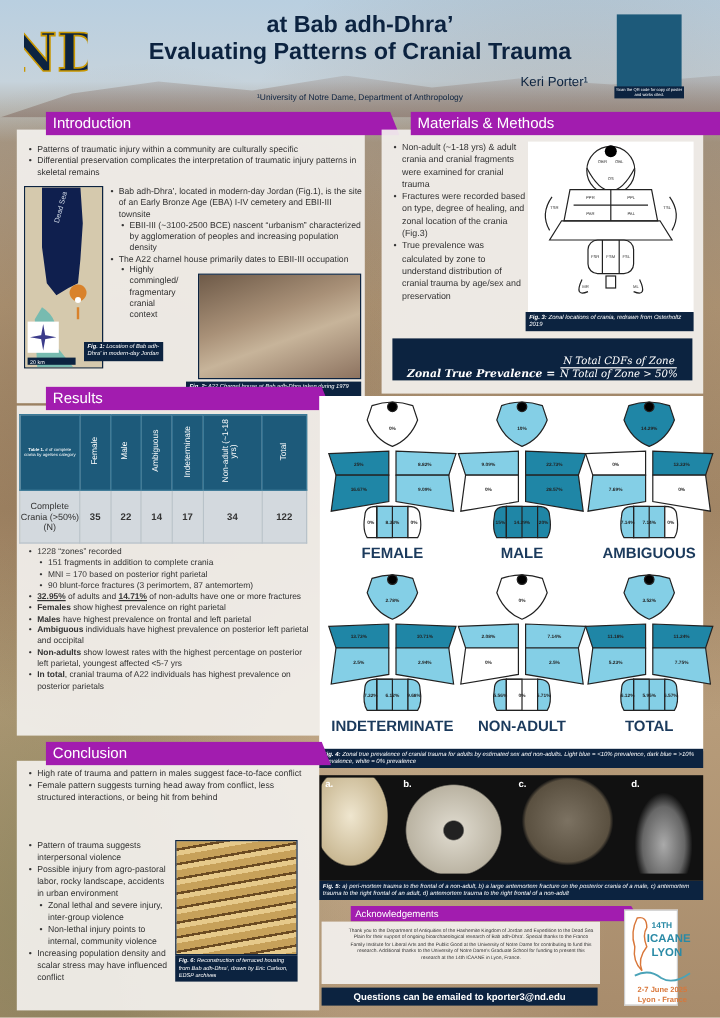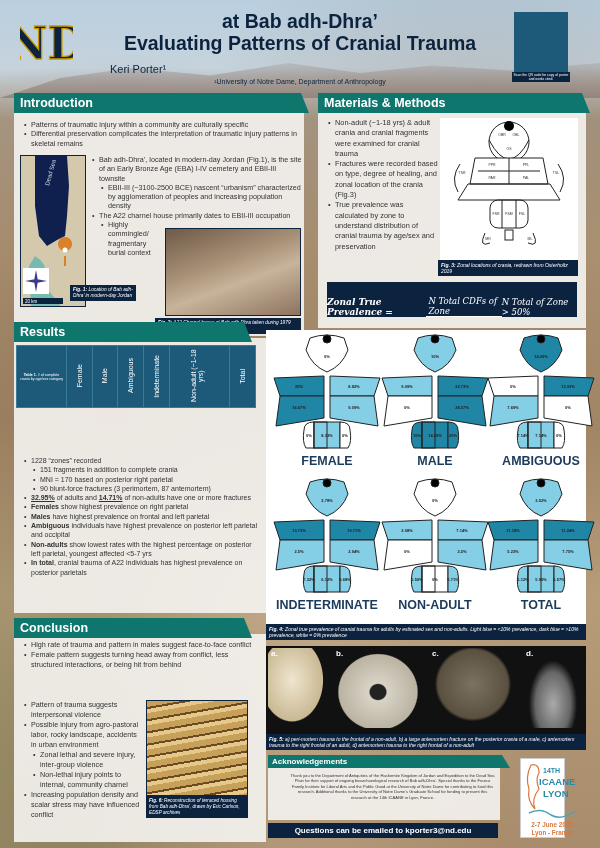--- a/index.html
+++ b/index.html
@@ -6,46 +6,46 @@
 body{width:600px;height:848px;overflow:hidden;font-family:"Liberation Sans",sans-serif;position:relative;
 background:linear-gradient(180deg,#b9cfe0 0%,#c6d3dc 8%,#a89884 14%,#b59a78 30%,#a78a68 50%,#b79c7a 70%,#a88c6c 100%);}
 .bgtex{position:absolute;inset:0;background:
 radial-gradient(ellipse at 20% 40%,rgba(90,70,50,.35),transparent 40%),
 radial-gradient(ellipse at 80% 30%,rgba(120,100,80,.3),transparent 45%),
 radial-gradient(ellipse at 50% 80%,rgba(210,190,160,.35),transparent 50%),
 radial-gradient(ellipse at 10% 90%,rgba(80,110,60,.35),transparent 30%);}
 .mtn{position:absolute;left:0;right:0;top:48px;height:50px;background:linear-gradient(180deg,rgba(160,150,150,0),rgba(140,120,110,.7));clip-path:polygon(0 100%,10% 60%,22% 40%,35% 55%,48% 30%,60% 50%,72% 35%,85% 45%,100% 30%,100% 100%);}
 .abs{position:absolute}
 .header-title{position:absolute;left:110px;top:10px;width:380px;text-align:center;color:#0c2340;font-weight:bold;font-size:19.5px;line-height:22px}
-.author{position:absolute;left:110px;top:63px;width:380px;text-align:left;color:#0c2340;font-size:11px}
+.author{position:absolute;left:110px;top:63px;width:380px;text-align:right;color:#0c2340;font-size:11px}
 .affil{position:absolute;left:110px;top:78px;width:380px;text-align:center;color:#0c2340;font-size:7px}
 .nd-logo{position:absolute;left:20px;top:13px;width:53px;height:62px}
 .qr{position:absolute;left:514px;top:12px;width:54px;height:62px;background:#1d5a7a}
 .qr-cap{position:absolute;left:512px;top:72px;width:58px;font-size:3.4px;color:#fff;background:#0c2340;text-align:center;padding:1px}
 .panel{position:absolute;background:rgba(243,241,238,.92)}
-.sec-head{position:absolute;background:#0f766e;color:#fff;font-weight:bold;font-size:12.5px;padding:3px 6px;clip-path:polygon(0 0,calc(100% - 8px) 0,100% 100%,0 100%);}
+.sec-head{position:absolute;background:#a21caf;color:#fff;font-weight:normal;font-size:12.5px;padding:3px 6px;clip-path:polygon(0 0,calc(100% - 8px) 0,100% 100%,0 100%);margin-left:24px;}
 ul.b{list-style:none;font-size:7.2px;color:#333;line-height:9.3px}
 ul.b li{position:relative;padding-left:9px}
 ul.b li::before{content:"•";position:absolute;left:2px;top:0}
 ul.b li.sub{padding-left:18px}
 ul.b li.sub::before{left:11px}
 .cap{position:absolute;background:#0c2340;color:#fff;font-size:4.8px;font-style:italic;padding:2px 3px;line-height:6px}
 .cap b{font-style:italic}
 .photo{position:absolute;border:1px solid #0c2340}
 table.t1{border-collapse:collapse;position:absolute;left:16px;top:345px;width:240px}
 table.t1 th{background:#1d5a7a;color:#fff;font-weight:normal;height:62px;border:1px solid #3c7b98;font-size:7px}
 table.t1 th .rot{writing-mode:vertical-rl;transform:rotate(180deg);display:inline-block}
 table.t1 th.first{font-size:3.6px;width:50px;padding:2px}
 table.t1 td{background:#d3d9de;text-align:center;height:44px;font-size:8px;font-weight:bold;color:#333;border:1px solid #b8c2c9}
 table.t1 td.lbl{font-weight:normal;font-size:7.5px;line-height:9px}
 .skull{position:absolute;width:100px;height:120px}
 .sk-label{position:absolute;width:110px;text-align:center;color:#1b3a5c;font-weight:bold;font-size:12.5px}
 .zv{font-size:4px;font-weight:bold;fill:#222}
 .eq{position:absolute;left:327px;top:282px;width:250px;height:35px;background:#0c2340;color:#fff;font-family:"DejaVu Serif",serif;font-style:italic;font-weight:bold;font-size:9px;display:flex;align-items:flex-end;justify-content:center;gap:4px}
-.frac{display:inline-flex;flex-direction:row;align-items:center;font-weight:normal;font-size:8.5px}
+.frac{display:inline-flex;flex-direction:column;align-items:center;font-weight:normal;font-size:8.5px}
 .frac span:first-child{border-bottom:1px solid #fff;padding:0 2px}
 .ack-text{position:absolute;left:290px;top:773px;width:205px;font-size:4.1px;color:#333;text-align:center;line-height:5.4px}
 .email{position:absolute;left:268px;top:823px;width:230px;height:15px;background:#0c2340;color:#fff;font-weight:bold;font-size:8px;text-align:center;line-height:15px}
 .icaane{position:absolute;left:520px;top:758px;width:45px;height:80px;background:#fff;border:1px solid #ccc}
 </style>
 </head>
 <body>
 
 <div class="bgtex"></div>
 <div class="mtn"></div>
@@ -80,21 +80,21 @@
     <path d="M15 114 L17 125 L15 136 L13 125 Z M4 125 L15 123 L26 125 L15 127 Z" fill="#3b3b8a"></path>
     <rect x="2" y="142" width="40" height="6" fill="#0c2340"></rect>
     <text x="4" y="147" font-size="4.5" fill="#fff">20 km</text>
   </svg>
 </div>
 <div class="cap" style="left:70px;top:285px;width:66px"><b>Fig. 1:</b><span> Location of Bab adh-Dhra’ in modern-day Jordan</span></div>
 <ul class="b abs" style="left:90px;top:155px;width:212px">
   <li>Bab adh-Dhra’, located in modern-day Jordan (Fig.1), is the site of an Early Bronze Age (EBA) I-IV cemetery and EBII-III townsite</li>
   <li class="sub">EBII-III (~3100-2500 BCE) nascent “urbanism” characterized by agglomeration of peoples and increasing population density</li>
   <li>The A22 charnel house primarily dates to EBII-III occupation</li>
-  <li class="sub" style="width:62px">Highly commingled/ fragmentary burial context</li>
+  <li class="sub" style="width:62px">Highly commingled/ fragmentary cranial context</li>
 </ul>
 <div class="photo" style="left:165px;top:228px;width:136px;height:88px;background:linear-gradient(160deg,#6e5a48,#a99178 40%,#c7b49a 60%,#8d7360)"></div>
 <div class="cap" style="left:155px;top:318px;width:146px"><b>Fig. 2:</b><span> A22 Charnel house at Bab adh-Dhra taken during 1979 excavation, image from EDSP archives</span></div>
 
 <div class="panel" style="left:318px;top:108px;width:268px;height:220px"></div>
 <div class="sec-head" style="left:318px;top:93px;width:272px">Materials &amp; Methods</div>
 <ul class="b abs" style="left:326px;top:118px;width:112px;font-size:7.4px;line-height:10.3px">
   <li>Non-adult (~1-18 yrs) &amp; adult crania and cranial fragments were examined for cranial trauma</li>
   <li>Fractures were recorded based on type, degree of healing, and zonal location of the crania (Fig.3)</li>
   <li>True prevalence was calculated by zone to understand distribution of cranial trauma by age/sex and preservation</li>
@@ -151,20 +151,29 @@
   <tbody>
       <tr>
     <th class="first"><b>Table 1.</b><span> # of complete crania by age/sex category</span></th>
     <th><span class="rot">Female</span></th>
     <th><span class="rot">Male</span></th>
     <th><span class="rot">Ambiguous</span></th>
     <th><span class="rot">Indeterminate</span></th>
     <th><span class="rot" style="width:18px">Non-adult (~1-18 yrs)</span></th>
     <th><span class="rot">Total</span></th>
   </tr>
+  <tr>
+    <td class="lbl">Complete Crania (&gt;50%)(N)</td>
+    <td>35</td>
+    <td>22</td>
+    <td>14</td>
+    <td>17</td>
+    <td>34</td>
+    <td>122</td>
+  </tr>
 </tbody>
   </table>
 <ul class="b abs" style="left:22px;top:456px;width:240px;font-size:7px;line-height:9.3px">
   <li>1228 “zones” recorded</li>
   <li class="sub">151 fragments in addition to complete crania</li>
   <li class="sub">MNI = 170 based on posterior right parietal</li>
   <li class="sub">90 blunt-force fractures (3 perimortem, 87 antemortem)</li>
   <li><b><u>32.95%</u></b><span> of adults and </span><b><u>14.71%</u></b><span> of non-adults have one or more fractures</span></li>
   <li><b>Females</b><span> show highest prevalence on right parietal</span></li>
   <li><b>Males</b><span> have highest prevalence on frontal and left parietal</span></li>
@@ -343,21 +352,21 @@
 <div class="panel" style="left:14px;top:634px;width:252px;height:208px"></div>
 <div class="sec-head" style="left:14px;top:618px;width:238px">Conclusion</div>
 <ul class="b abs" style="left:22px;top:640px;width:240px;font-size:7.2px;line-height:10px">
   <li>High rate of trauma and pattern in males suggest face-to-face conflict</li>
   <li>Female pattern suggests turning head away from conflict, less structured interactions, or being hit from behind</li>
 </ul>
 <ul class="b abs" style="left:22px;top:700px;width:122px;font-size:7.2px;line-height:10px">
   <li>Pattern of trauma suggests interpersonal violence</li>
   <li>Possible injury from agro-pastoral labor, rocky landscape, accidents in urban environment</li>
   <li class="sub">Zonal lethal and severe injury, inter-group violence</li>
-  <li class="sub">Non-lethal  injury points to internal, community charnel</li>
+  <li class="sub">Non-lethal  injury points to internal, community violence</li>
   <li>Increasing population density and scalar stress may have influenced conflict</li>
 </ul>
 <div class="photo" style="left:146px;top:700px;width:102px;height:96px;background:repeating-linear-gradient(170deg,#c7a15a 0 6px,#6a4a22 6px 8px,#e6c98a 8px 12px)"></div>
 <div class="cap" style="left:146px;top:796px;width:102px;font-size:4.7px"><b>Fig. 6:</b><span> Reconstruction of terraced housing from Bab adh-Dhra’, drawn by Eric Carlson, EDSP archives</span></div>
 
 <div class="panel" style="left:268px;top:768px;width:232px;height:52px"></div>
 <div class="sec-head" style="left:268px;top:755px;width:242px;font-size:8px;padding:2px 4px">Acknowledgements</div>
 <div class="ack-text">Thank you to the Department of Antiquities of the Hashemite Kingdom of Jordan and Expedition to the Dead Sea Plain for their support of ongoing bioarchaeological research of Bab adh-Dhra’. Special thanks to the Franco Family Institute for Liberal Arts and the Public Good at the University of Notre Dame for contributing to fund this research. Additional thanks to the University of Notre Dame’s Graduate School for funding to present this research at the 14th ICAANE in Lyon, France.</div>
 <div class="email">Questions can be emailed to kporter3@nd.edu</div>
 

